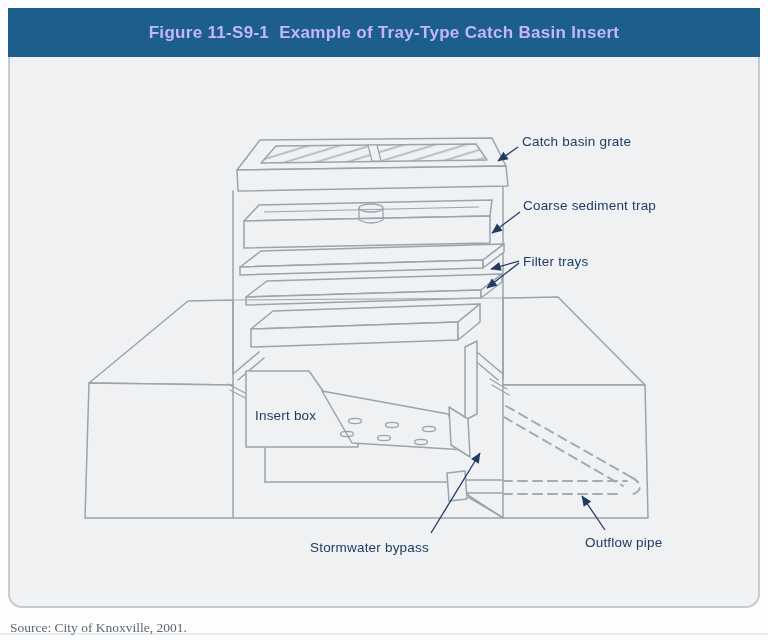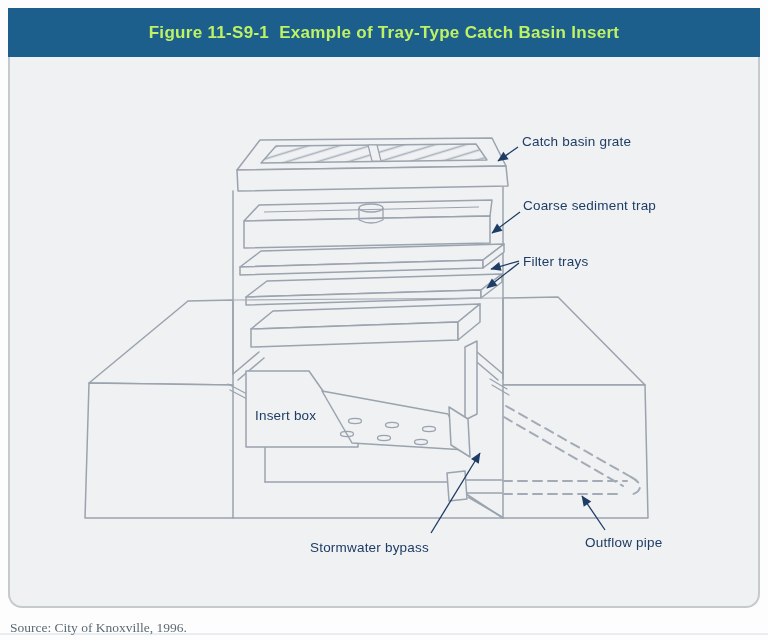--- a/index.html
+++ b/index.html
@@ -1,20 +1,20 @@
 <!DOCTYPE html>
 <html><head>
 <meta charset="utf-8">
 <style>
   html,body{margin:0;padding:0;background:#fdfdfd;}
   .page{position:relative;width:768px;height:640px;background:#fdfdfd;overflow:hidden;
         font-family:"Liberation Sans",sans-serif;}
   .title-bar{position:absolute;left:8px;top:8px;width:752px;height:49px;background:#1c5f8d;
              display:flex;align-items:center;justify-content:center;}
-  .title-bar h1{margin:4px;color:#bef264;font-size:17px;font-weight:bold;letter-spacing:.3px;
+  .title-bar h1{margin:4px;color:#c4b5fd;font-size:17px;font-weight:bold;letter-spacing:.3px;
                 white-space:pre;font-family:"Liberation Sans",sans-serif;}
   .figure-panel{position:absolute;left:8px;top:57px;width:752px;height:551px;box-sizing:border-box;
                 background:#eff1f3;border:2px solid #c5cacd;border-top:none;
                 border-radius:0 0 14px 14px;}
   .diagram-svg{position:absolute;left:0;top:0;width:768px;height:640px;}
   .bottom-rule{position:absolute;left:0;top:633px;width:768px;height:2px;background:#e7edf1;}
   .source-line{position:absolute;left:10px;top:620px;color:#5c6972;font-size:13.5px;
                font-family:"Liberation Serif",serif;}
   .lbl{font-family:"Liberation Sans",sans-serif;font-size:13.5px;fill:#1e3c64;letter-spacing:.2px;}
 </style>
@@ -141,14 +141,14 @@
       <text class="lbl" x="522" y="146">Catch basin grate</text>
       <text class="lbl" x="523" y="210">Coarse sediment trap</text>
       <text class="lbl" x="523" y="266">Filter trays</text>
       <text class="lbl" x="255" y="420">Insert box</text>
       <text class="lbl" x="310" y="552">Stormwater bypass</text>
       <text class="lbl" x="585" y="547">Outflow pipe</text>
     </g>
   </svg>
 
   <div class="bottom-rule"></div>
-  <div class="source-line">Source: City of Knoxville, 1996.</div>
+  <div class="source-line">Source: City of Knoxville, 2001.</div>
 </div>
 
 </body></html>

